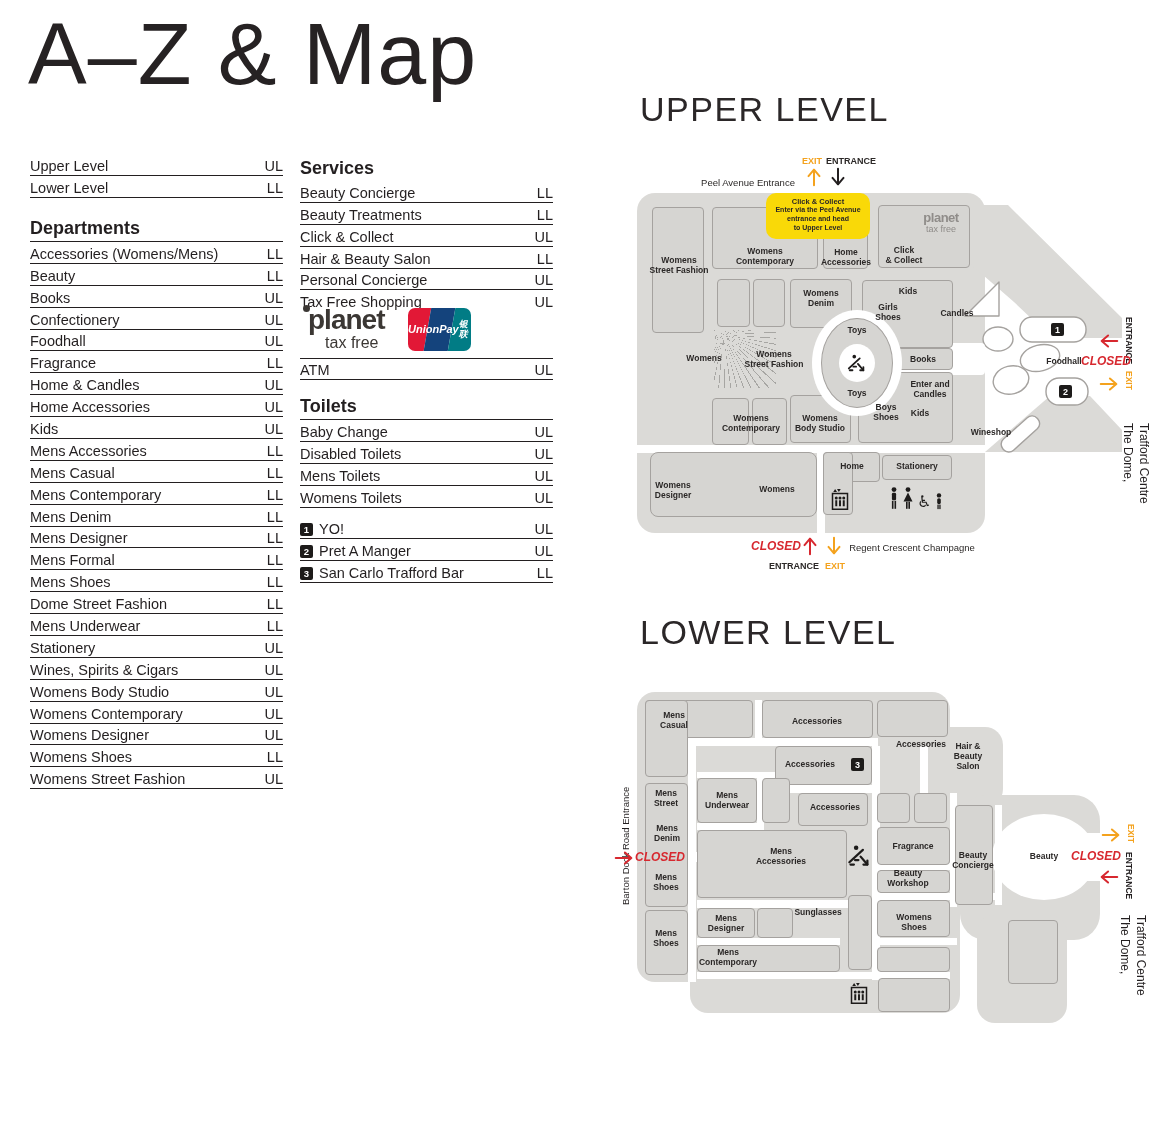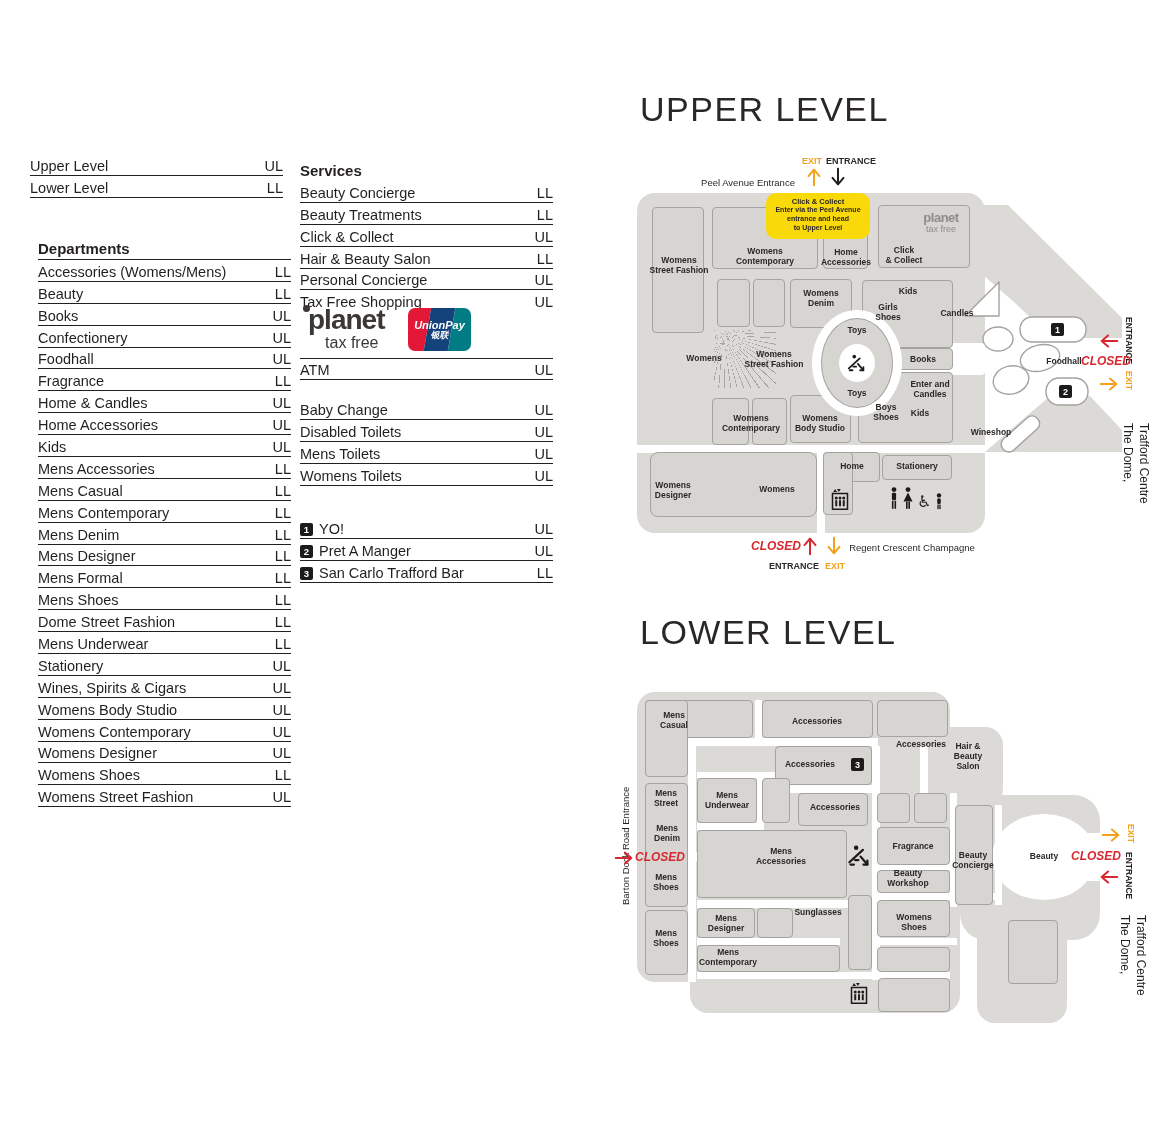--- a/index.html
+++ b/index.html
@@ -8,37 +8,37 @@
   
   .title{position:absolute;left:28px;top:8px;font-size:88px;font-weight:300;letter-spacing:1px;
          color:#262223;margin:0;line-height:1.05;}
   .map-title{position:absolute;font-size:34px;font-weight:300;letter-spacing:1.5px;color:#2b2728;}
   
   .list{position:absolute;width:253px;}
   .lrow{height:19.9px;display:flex;justify-content:space-between;align-items:flex-end;
         border-bottom:1.6px solid #231f20;font-size:14.5px;padding-bottom:1px;}
   .lrow.noline{border-bottom:none;}
   .lrow .lvl{font-size:14.5px;}
-  .lhead{font-weight:bold;font-size:15px;height:21px;display:flex;align-items:flex-end;padding-bottom:2px;}
+  .lhead{font-weight:bold;font-size:18px;height:21px;display:flex;align-items:flex-end;padding-bottom:2px;}
   .lhead.uline{border-bottom:1.6px solid #231f20;}
   .badge{display:inline-flex;align-items:center;justify-content:center;width:13px;height:13px;
          background:#1d1b1a;color:#fff;font-size:9.5px;font-weight:bold;border-radius:2px;
          margin-right:6px;margin-bottom:1px;flex:0 0 auto;}
   .rowleft{display:flex;align-items:flex-end;}
   
   .logos{position:absolute;left:300px;top:302px;width:253px;height:56px;border-bottom:1.6px solid #231f20;}
   .planet-logo{position:absolute;left:0;top:4px;}
   .planet-word{font-size:28px;font-weight:bold;letter-spacing:-1px;color:#3b3734;line-height:1;padding-left:8px;}
   .planet-dot{position:absolute;width:7px;height:7px;border-radius:50%;background:#3b3734;left:3px;top:-1px;}
   .planet-sub{font-size:16px;color:#3b3734;text-align:right;line-height:1.1;padding-right:6px;}
   .unionpay{position:absolute;left:108px;top:6px;width:63px;height:43px;border-radius:7px;overflow:hidden;}
   .up-stripes{position:absolute;inset:0;display:flex;transform:skewX(-10deg) scale(1.15);}
   .up-stripes span{flex:1;}
   .up-s1{background:#e21836;}.up-s2{background:#14437c;}.up-s3{background:#017c85;}
-  .up-text{position:absolute;inset:0;display:flex;flex-direction:column;align-items:center;
+  .up-text{position:absolute;inset:0;display:flex;flex-direction:row;align-items:center;
            justify-content:center;color:#fff;font-style:italic;font-weight:bold;}
   .up-en{font-size:11px;line-height:1.1;}
   .up-cn{font-size:9px;line-height:1.1;}
   
   .mbase{position:absolute;background:#dbdad7;border-radius:18px;}
   .mblock{position:absolute;background:#d6d5d2;border:1px solid #a5a29f;border-radius:4px;box-sizing:border-box;}
   .mcorr{position:absolute;background:#fff;}
   .ml{position:absolute;transform:translate(-50%,-50%);text-align:center;font-size:8.5px;font-weight:bold;
       line-height:1.15;white-space:pre-line;color:#2b2827;}
   .ml.red{color:#d7282f;font-size:12px;font-style:italic;}
@@ -62,33 +62,34 @@
   .mp-word{font-size:13px;font-weight:bold;letter-spacing:-.5px;display:block;line-height:1;}
   .mp-sub{font-size:9px;display:block;line-height:1.15;}
   .wc-icons{position:absolute;display:flex;align-items:flex-end;gap:3px;color:#1d1b1a;}
   svg{display:block;}
 </style>
 </head>
 <body>
 
 <div class="page">
 
+  <h1 class="title">A–Z &amp; Map</h1>
 
   <div class="list" style="left:30px;top:154px;">
     <div class="lrow">
       <span>Upper Level</span>
       <span class="lvl">UL</span>
     </div>
     <div class="lrow">
       <span>Lower Level</span>
       <span class="lvl">LL</span>
     </div>
   </div>
 
-  <div class="list" style="left:30px;top:236px;margin-left:8px;">
+  <div class="list" style="left:30px;top:218px;">
     <div class="lhead uline">Departments</div>
     <div class="lrow">
         <span>Accessories (Womens/Mens)</span>
         <span class="lvl">LL</span>
       </div>
     <div class="lrow">
         <span>Beauty</span>
         <span class="lvl">LL</span>
       </div>
     <div class="lrow">
@@ -233,20 +234,21 @@
   </div>
 
   <div class="list" style="left:300px;top:358px;">
     <div class="lrow">
         <span>ATM</span>
         <span class="lvl">UL</span>
       </div>
   </div>
 
   <div class="list" style="left:300px;top:398px;">
+    <div class="lhead uline" style="height:19px;">Toilets</div>
     <div class="lrow">
         <span>Baby Change</span>
         <span class="lvl">UL</span>
       </div>
     <div class="lrow">
         <span>Disabled Toilets</span>
         <span class="lvl">UL</span>
       </div>
     <div class="lrow">
         <span>Mens Toilets</span>

